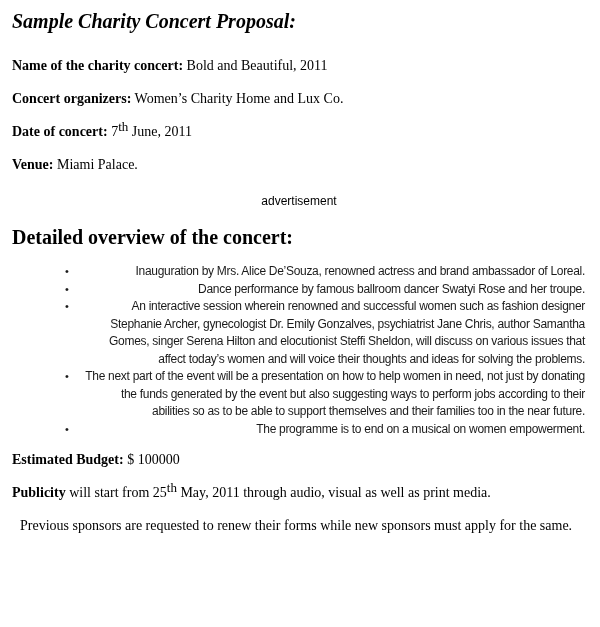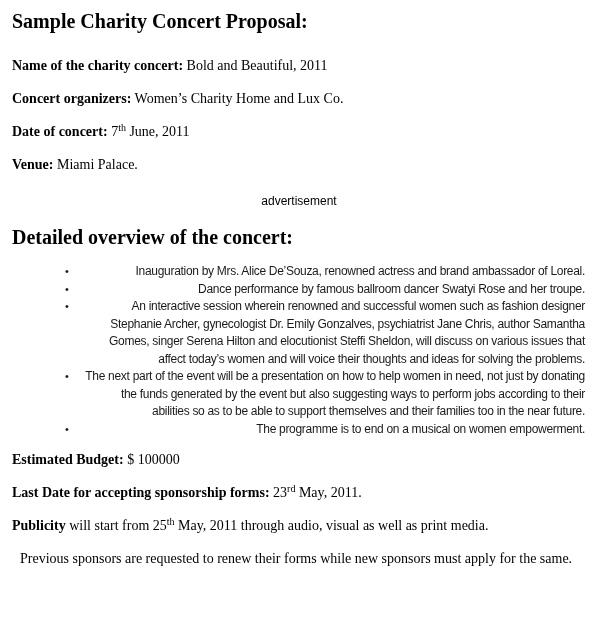--- a/index.html
+++ b/index.html
@@ -16,31 +16,32 @@
   }
   .doc {
     padding: 9px 14px 0 12px;
   }
   .title {
     font-size: 20px;
     line-height: 24px;
     font-weight: bold;
     margin: 0 0 24px 0;
     font-family: "Liberation Serif", serif;
+    font-style: italic;
   }
   .field {
     font-size: 14px;
     line-height: 17px;
     margin: 0 0 16px 0;
   }
   .field b {
     font-weight: bold;
   }
   sup {
-    font-size: 10px;
+    font-size: 13px;
     line-height: 0;
     vertical-align: 5px;
   }
   .ad {
     font-family: "Liberation Sans", sans-serif;
     font-size: 12px;
     line-height: 15px;
     text-align: center;
     margin: 21px 0 20px 0;
     color: #000000;
@@ -131,22 +132,18 @@
       <span class="dot">•</span>
       <span class="text">The programme is to end on a musical on women empowerment.</span>
     </div>
   </div>
 
   <p class="field">
     <b>Estimated Budget:</b>
     <span>$ 100000</span>
   </p>
 
-  <p class="field">
-    <b>Last Date for accepting sponsorship forms:</b>
-    <span><span>23</span><sup>rd</sup><span> May, 2011.</span></span>
-  </p>
 
   <p class="field"><b>Publicity</b><span> will start from 25</span><sup>th</sup><span> May, 2011 through audio, visual as well as print media.</span></p>
 
   <p class="closing">Previous sponsors are requested to renew their forms while new sponsors must apply for the same.</p>
 
 </div>
 
 </body></html>

